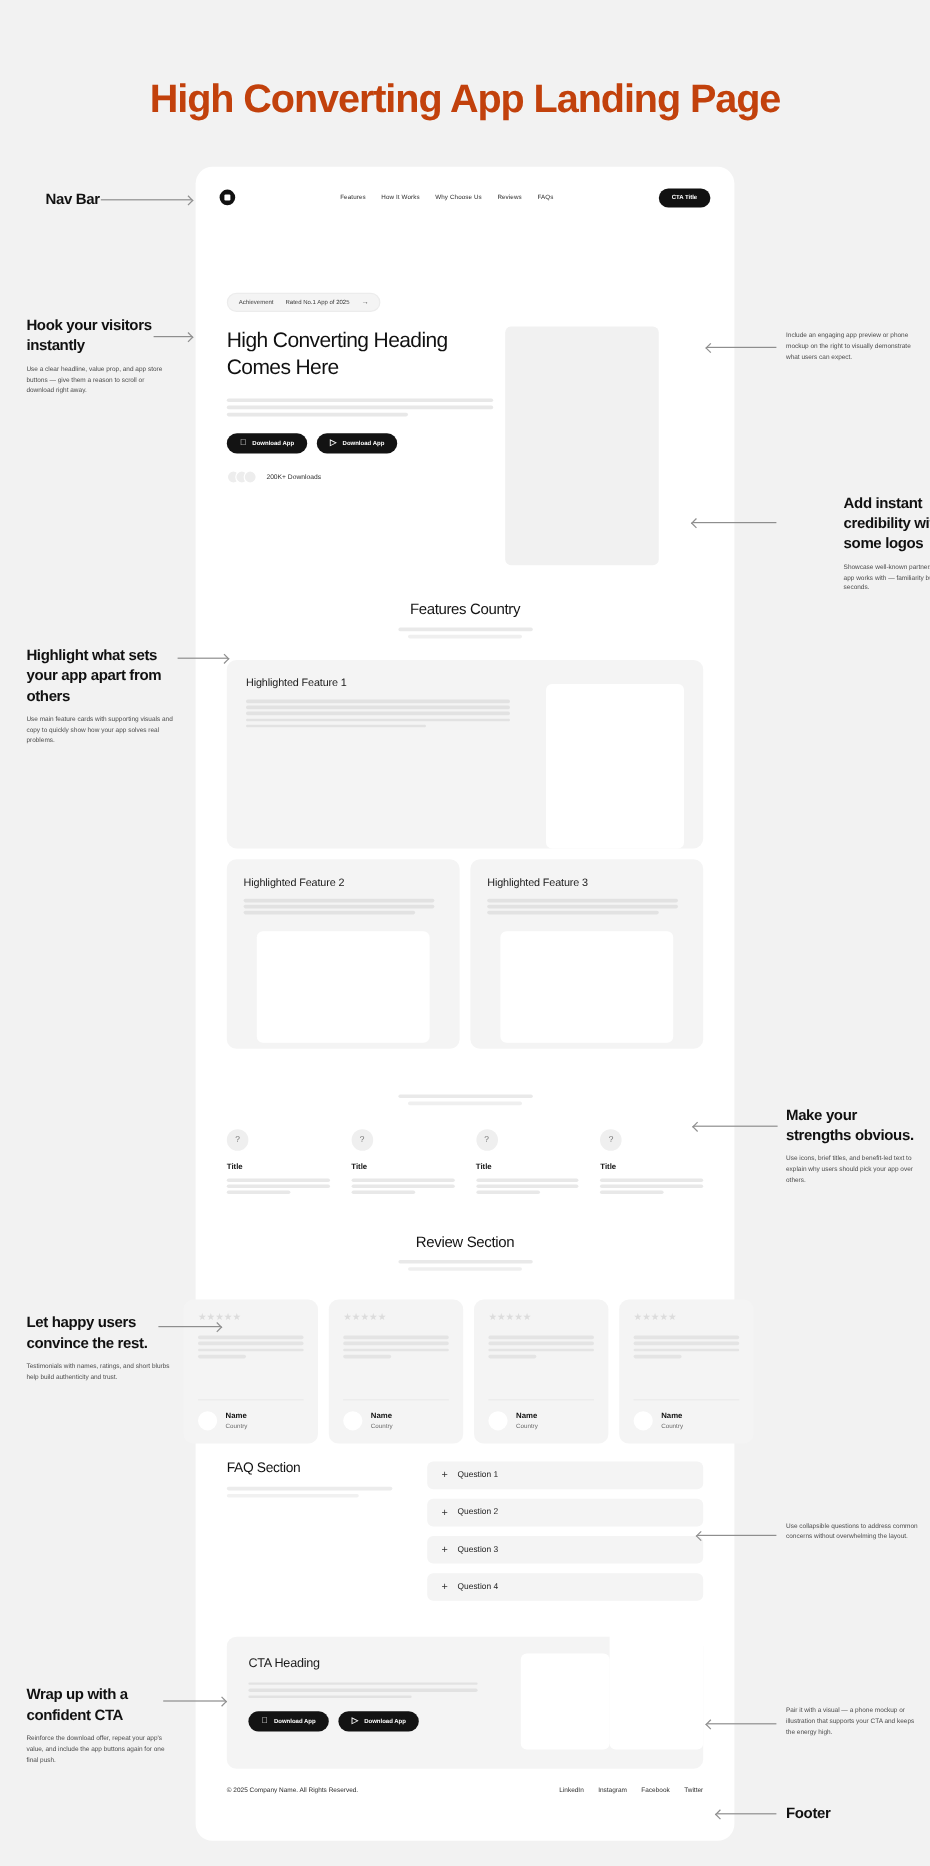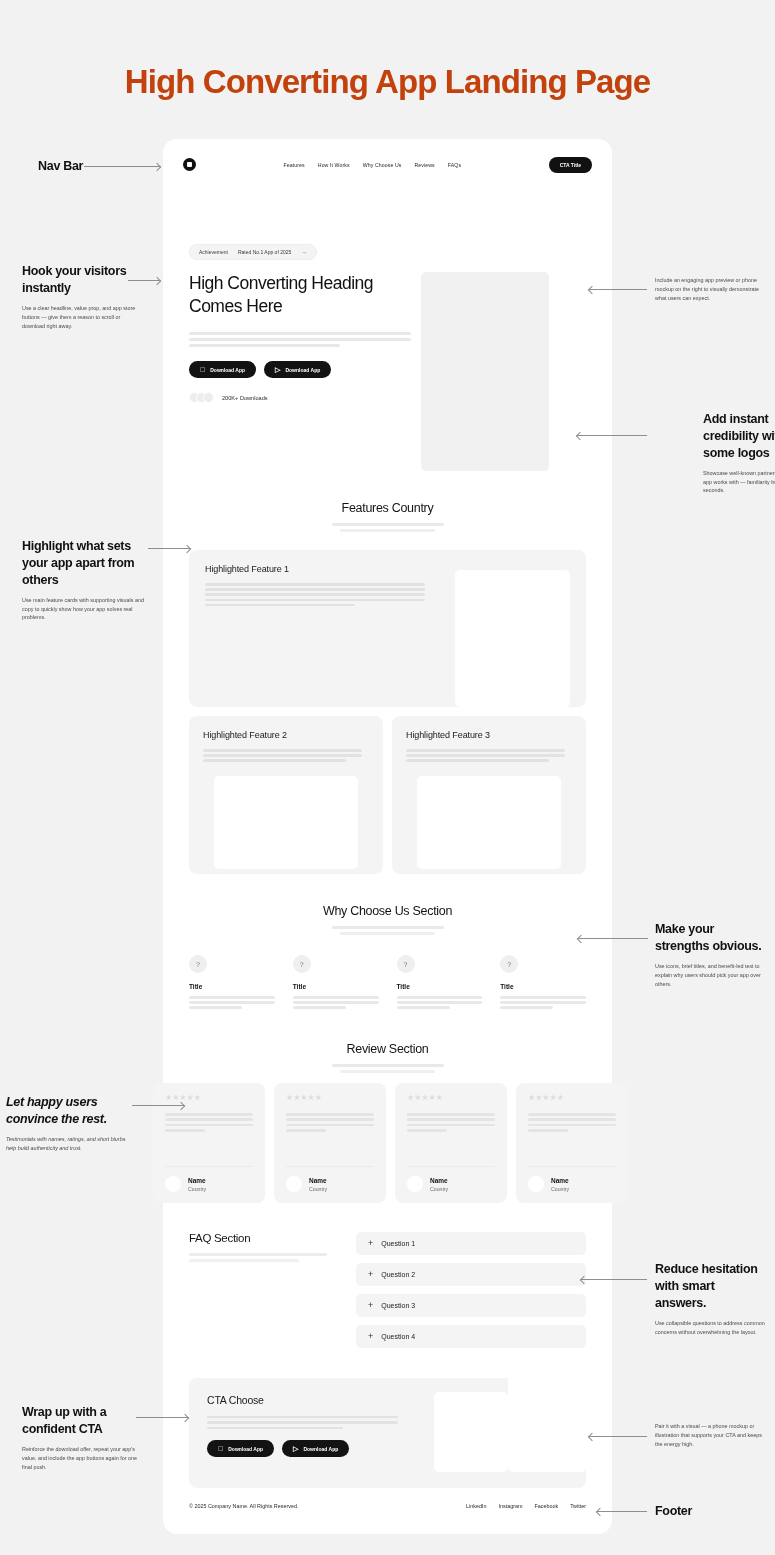--- a/index.html
+++ b/index.html
@@ -282,21 +282,20 @@
           <div class="l" style="width:96%"></div>
             <div class="l" style="width:96%"></div>
             <div class="l" style="width:86%"></div>
         </div>
         <div class="feat-img2"></div>
       </div>
     </div>
   </div>
 
   <div class="sec-head">
-    <h2>Why Choose Us Section</h2>
     <div class="u1"></div>
     <div class="u2"></div>
   </div>
   <div class="why-grid">
     <div class="why-col">
       <div class="why-ic">?</div>
       <div class="why-t">Title</div>
       <div class="why-l">
         <div class="l" style="width:100%"></div>
           <div class="l" style="width:100%"></div>
@@ -362,21 +361,21 @@
       <div class="faq-item">
         <span class="faq-plus">+</span>
         <span class="faq-q">Question 4</span>
       </div>
     </div>
   </div>
 
   <div class="cta-wrap">
     <div class="cta-box">
       <div class="cta-left">
-        <div class="cta-h">CTA Choose</div>
+        <div class="cta-h">CTA Heading</div>
         <div class="cta-lines">
           <div class="l" style="width:84%"></div>
             <div class="l" style="width:84%"></div>
             <div class="l" style="width:60%"></div>
         </div>
         <div class="store-row" style="margin-top:11px">
           <div class="store-btn">
             <span class="gi"></span>
             <span>Download App</span>
           </div>
@@ -498,28 +497,27 @@
   <div class="ab">Use main feature cards with supporting visuals and copy to quickly show how your app solves real problems.</div>
 </div>
 <div class="lead r" style="left:148px; top:548px; width:42px;"></div>
 
 <div class="ann" style="left:655px; top:921px; width:112px;">
   <div class="ah">Make your strengths obvious.</div>
   <div class="ab">Use icons, brief titles, and benefit-led text to explain why users should pick your app over others.</div>
 </div>
 <div class="lead l" style="left:578px; top:938px; width:70px;"></div>
 
-<div class="ann" style="left:6px; top:1094px; width:125px;font-style:italic;">
+<div class="ann" style="left:22px; top:1094px; width:125px;">
   <div class="ah">Let happy users convince the rest.</div>
   <div class="ab">Testimonials with names, ratings, and short blurbs help build authenticity and trust.</div>
 </div>
 <div class="lead r" style="left:132px; top:1105px; width:52px;"></div>
 
 <div class="ann" style="left:655px; top:1261px; width:112px;">
-  <div class="ah">Reduce hesitation with smart answers.</div>
   <div class="ab">Use collapsible questions to address common concerns without overwhelming the layout.</div>
 </div>
 <div class="lead l" style="left:581px; top:1279px; width:66px;"></div>
 
 <div class="ann" style="left:22px; top:1404px; width:122px;">
   <div class="ah">Wrap up with a confident CTA</div>
   <div class="ab">Reinforce the download offer, repeat your app's value, and include the app buttons again for one final push.</div>
 </div>
 <div class="lead r" style="left:136px; top:1417px; width:52px;"></div>
 

